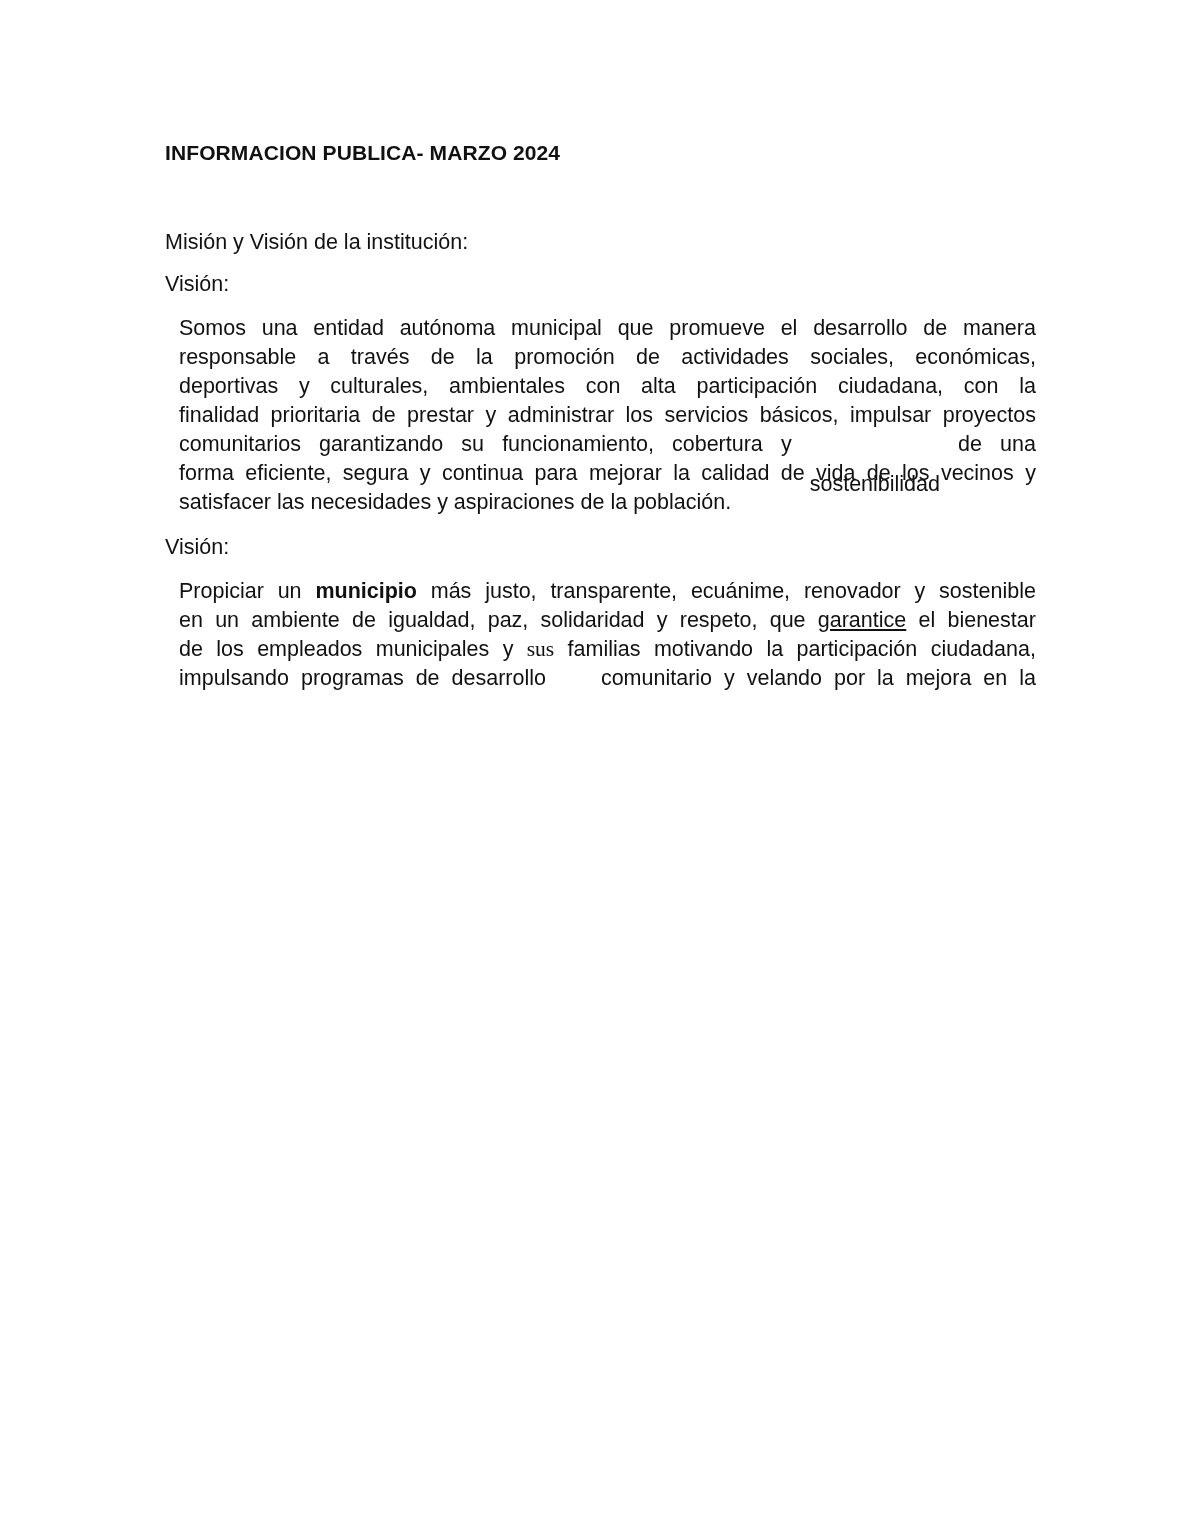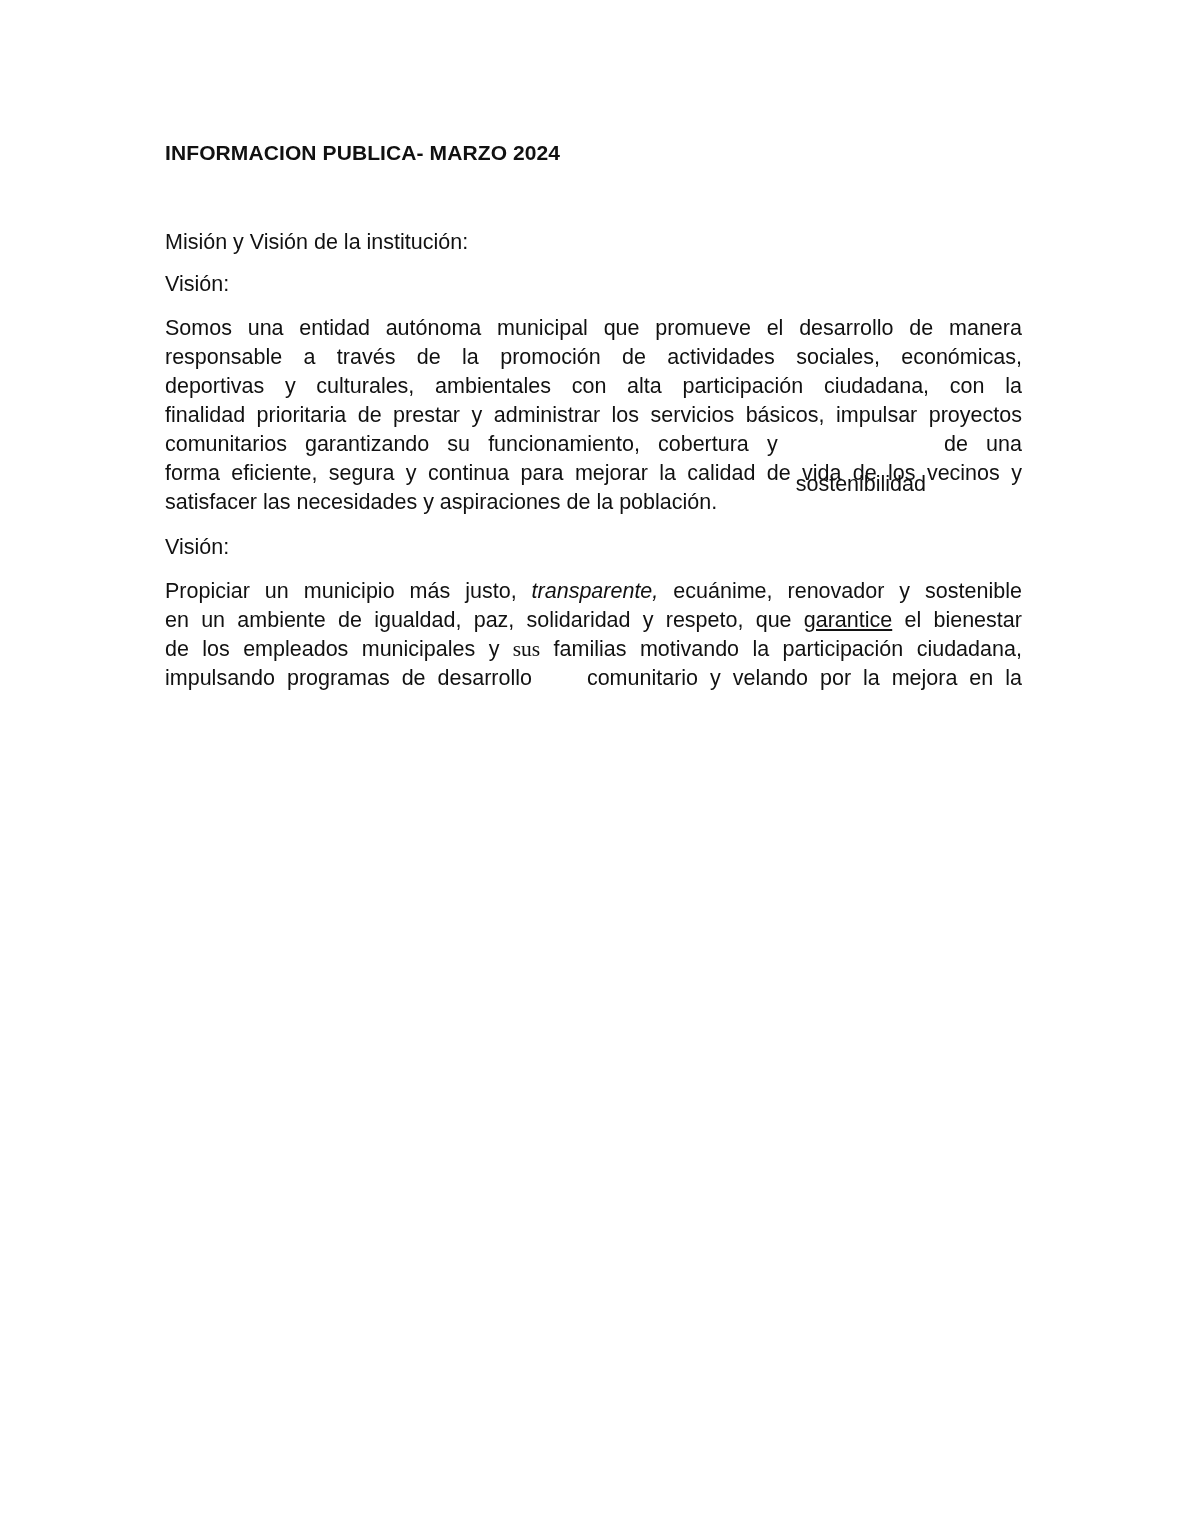--- a/index.html
+++ b/index.html
@@ -33,21 +33,21 @@
     }
     .heading {
       position: absolute;
       left: 0;
       font-size: 21.5px;
       line-height: 28px;
       white-space: nowrap;
     }
     .para {
       position: absolute;
-      left: 0;
+      left: 14px;
       width: 857px;
       font-size: 21.5px;
     }
     .line {
       display: block;
       height: 29px;
       line-height: 29px;
       text-align: justify;
       text-align-last: justify;
       white-space: nowrap;
@@ -156,24 +156,24 @@
       </div>
     <div class="line last">satisfacer las necesidades y aspiraciones de la población.</div>
   </div>
 
   <div class="heading" style="top:533px;">Visión:</div>
 
   <div class="para" style="top:577px;">
     <div class="line j">
         <span style="white-space: nowrap;">Propiciar</span>
         <span style="white-space: nowrap;">un</span>
-        <span style="white-space: nowrap;">municipio</span>
+        <span style="white-space: nowrap; font-weight: bold;">municipio</span>
         <span style="white-space: nowrap;">más</span>
         <span style="white-space: nowrap;">justo,</span>
-        <span style="white-space: nowrap; font-style: italic;">transparente,</span>
+        <span style="white-space: nowrap;">transparente,</span>
         <span style="white-space: nowrap;">ecuánime,</span>
         <span style="white-space: nowrap;">renovador</span>
         <span style="white-space: nowrap;">y</span>
         <span style="white-space: nowrap;">sostenible</span>
       </div>
     <div class="line j">
         <span style="white-space: nowrap;">en</span>
         <span style="white-space: nowrap;">un</span>
         <span style="white-space: nowrap;">ambiente</span>
         <span style="white-space: nowrap;">de</span>

